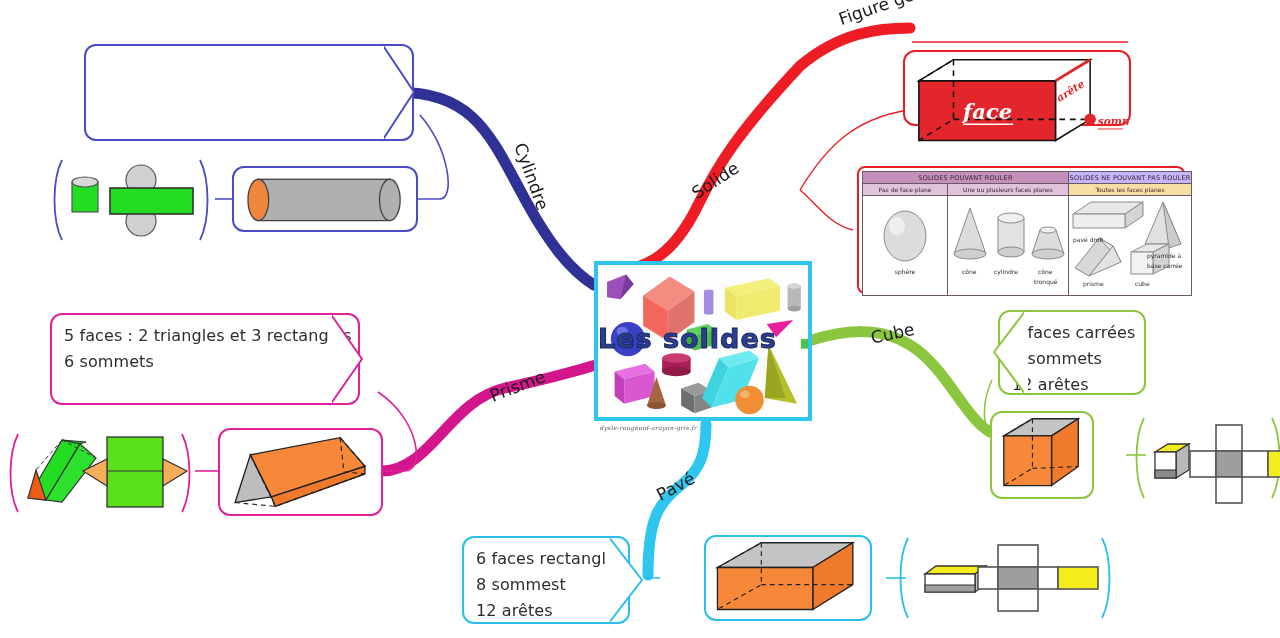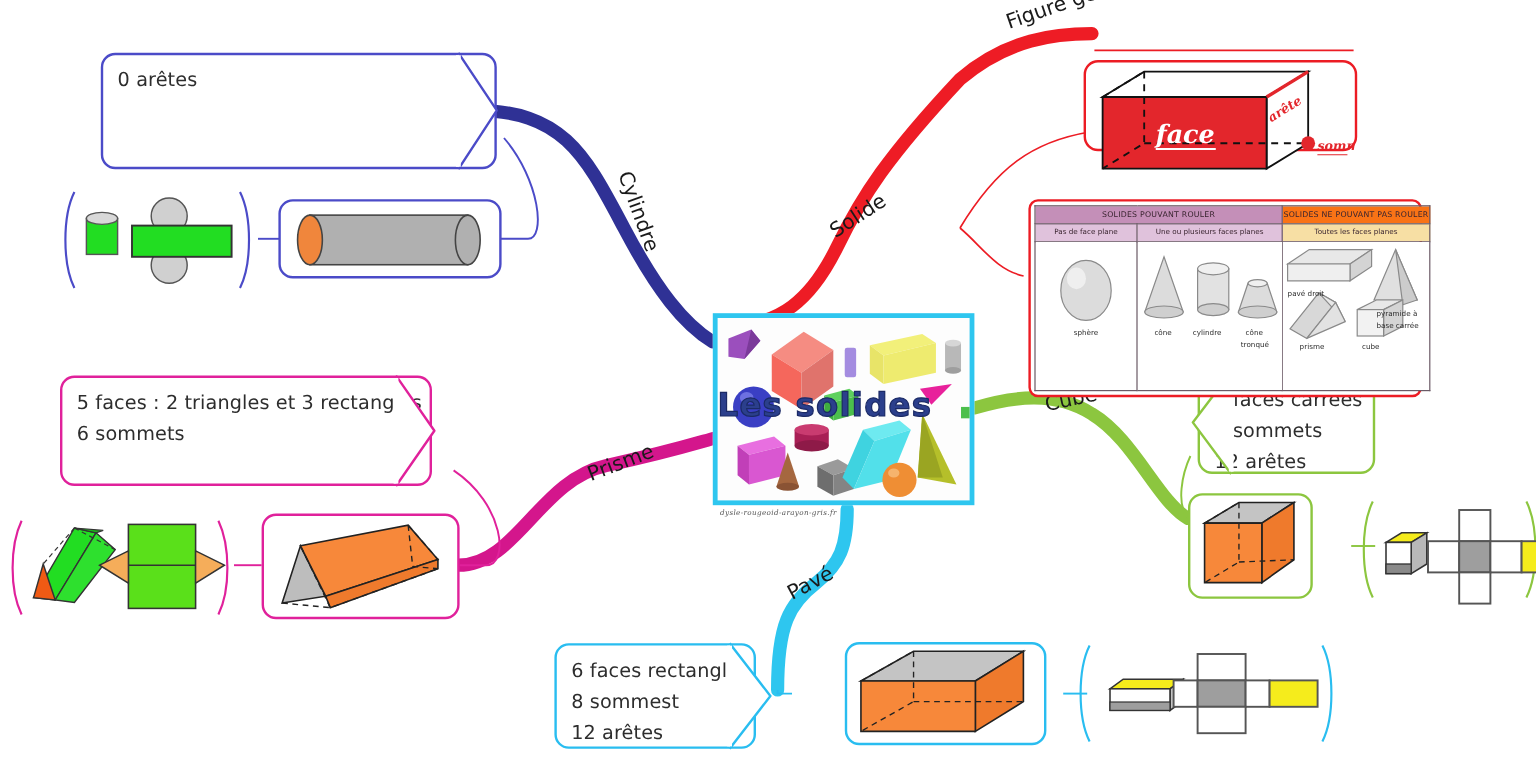--- a/index.html
+++ b/index.html
@@ -32,29 +32,29 @@
   #center{position:absolute;left:594px;top:261px;width:218px;height:160px;
           box-sizing:border-box;border:4px solid #2ec6ef;background:#fdfdfd;}
   #centerTitleWrap{position:absolute;left:0;top:58px;width:100%;text-align:left;}
   #centerTitle{font-family:"DejaVu Sans","Liberation Sans",sans-serif;
                font-size:27px;font-weight:bold;color:#2b3f8c;letter-spacing:1px;
                -webkit-text-stroke:1px #1b2a66;}
   #watermark{position:absolute;left:600px;top:424px;font-size:6px;color:#555;
              font-style:italic;letter-spacing:.3px;white-space:nowrap;
              font-family:"DejaVu Serif","Liberation Serif",serif;}
   
-  #solTable{position:absolute;left:857px;top:166px;width:328px;height:165px;
+  #solTable{position:absolute;left:857px;top:166px;width:328px;height:128px;
             box-sizing:border-box;border:2px solid #ec1c24;border-radius:8px;
             background:#fff;padding:3px;}
   #solTable table{border-collapse:collapse;width:100%;height:100%;
                   font-family:"DejaVu Sans","Liberation Sans",sans-serif;}
   #solTable td,#solTable th{border:1px solid #6b5a66;padding:0;text-align:center;}
   .th1{background:#c48fb8;color:#3a2530;font-size:6.5px;font-weight:normal;
        letter-spacing:.2px;height:11px;}
-  .th1y{background:#f97316;color:#3a2530;}
+  .th1y{background:#c4b5fd;color:#3a2530;}
   .th2{background:#e0c2dc;color:#3a2530;font-size:6px;height:11px;font-weight:normal;}
   .th2y{background:#f7dfa4;}
   .cellbody{background:#fff;vertical-align:top;position:relative;height:95px;}
   .cap{position:absolute;font-size:6px;color:#2b2b2b;white-space:nowrap;}
 </style>
 </head>
 <body>
 
 <div id="stage">
 
@@ -167,21 +167,20 @@
 
       <rect x="212" y="78" width="12" height="10" fill="#4cbf4c"></rect>
     </svg>
     <div id="centerTitleWrap">
       <span id="centerTitle">Les solides</span>
     </div>
   </div>
   <div id="watermark">dysle-rougeoid-arayon-gris.fr</div>
 
   <div class="callout c-cyl" style="left:84px;top:44px;width:330px;height:97px;">
-    <div class="line">0 arêtes</div>
   </div>
   <svg class="layer">
     <path d="M 382,44 L 414,92 L 382,141" fill="#fff" stroke="#4b4bc8" stroke-width="2" stroke-linejoin="round"></path>
     <line x1="382" y1="46" x2="382" y2="139" stroke="#fff" stroke-width="4"></line>
   </svg>
 
   <svg class="layer">
     <path d="M 62,160 C 52,180 52,220 62,240" fill="none" stroke="#4b4bc8" stroke-width="1.8"></path>
     <path d="M 200,160 C 210,180 210,220 200,240" fill="none" stroke="#4b4bc8" stroke-width="1.8"></path>
     <g>

